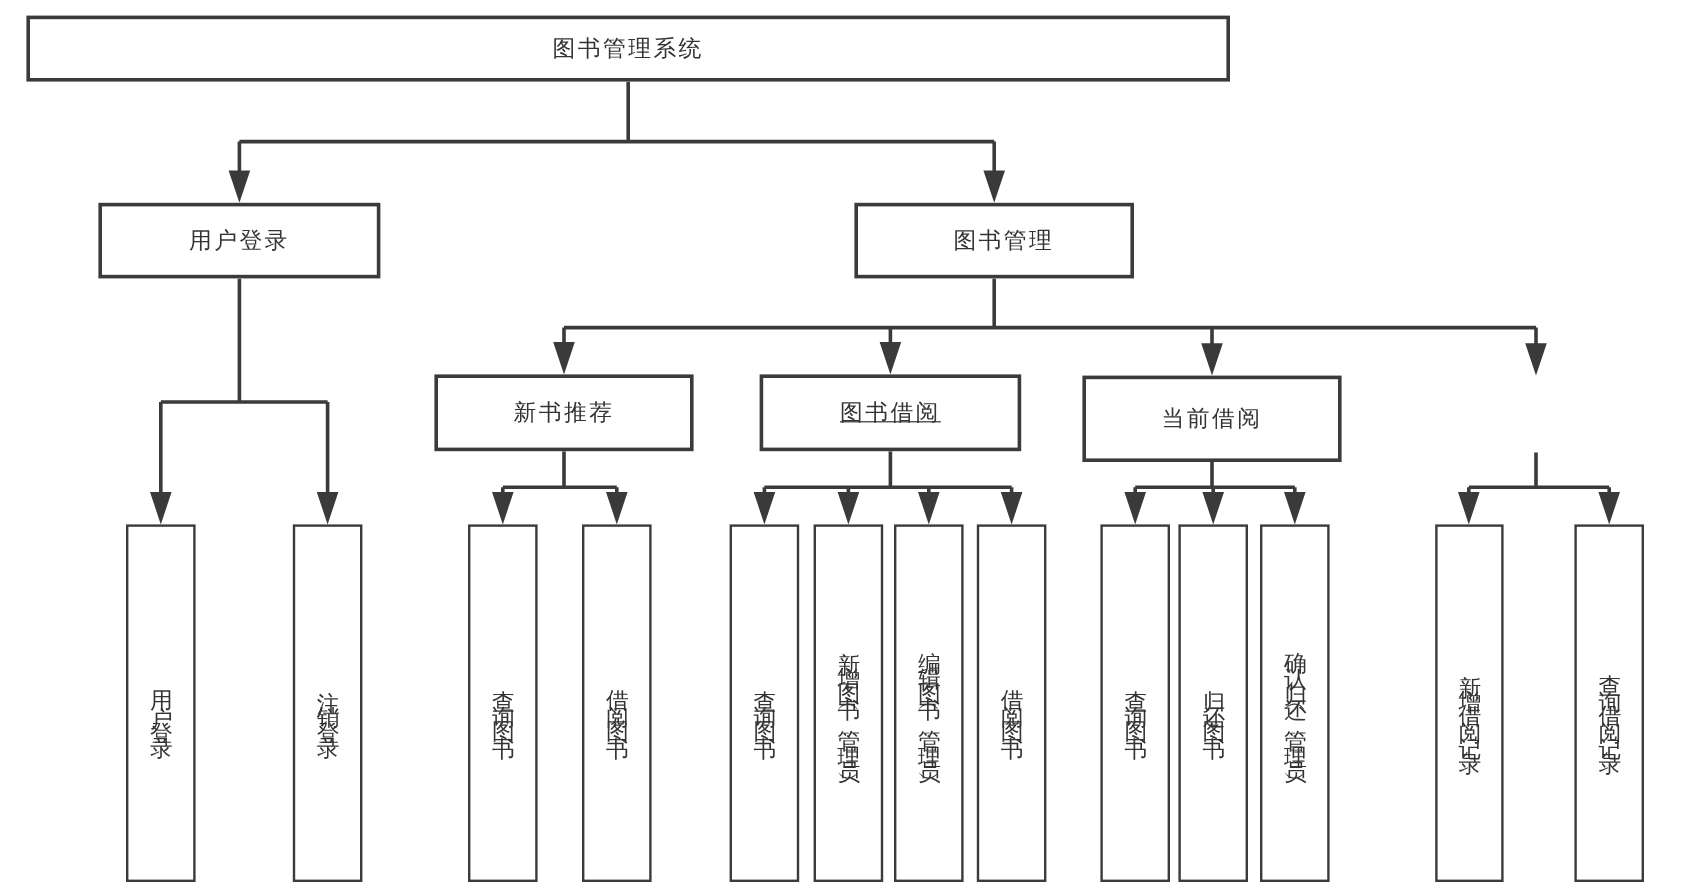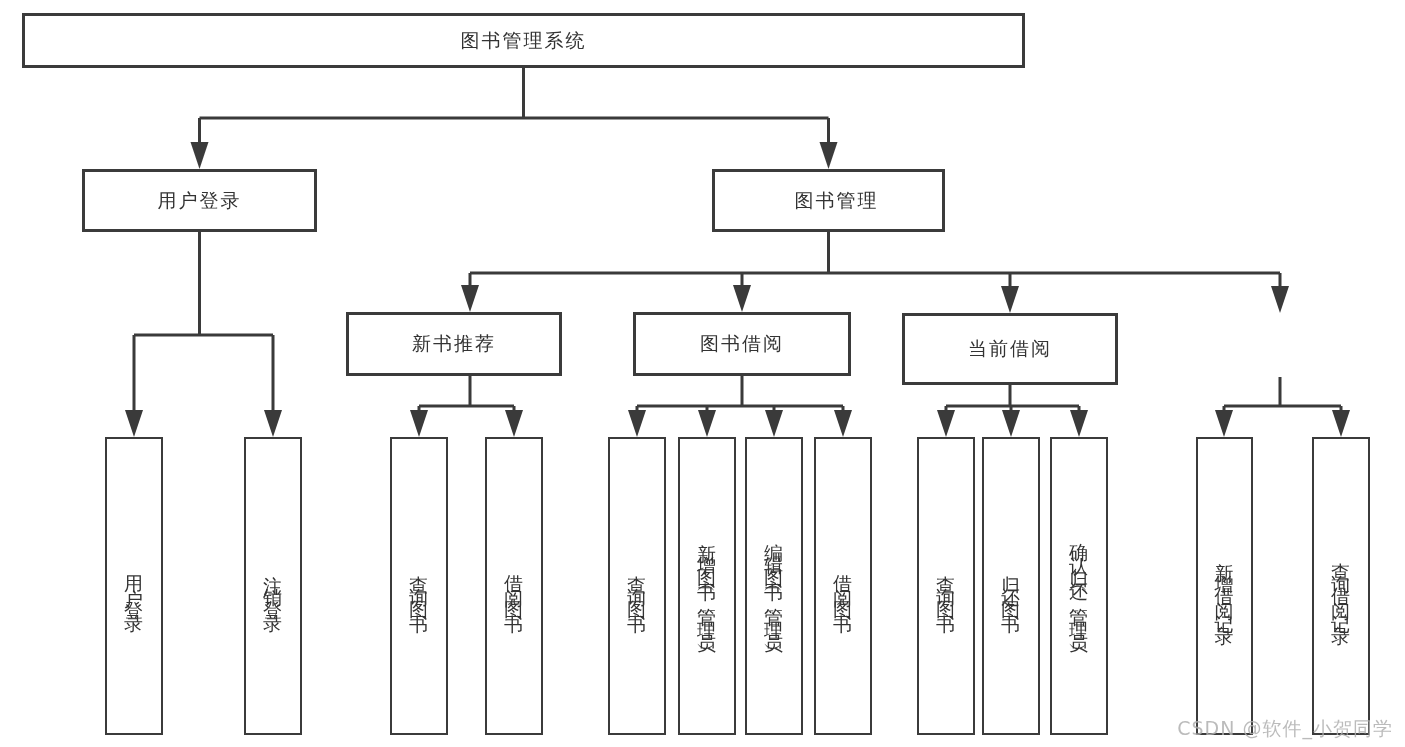--- a/index.html
+++ b/index.html
@@ -38,22 +38,22 @@
     text-orientation: mixed;
     font-size: 19px;
     line-height: 1;
     letter-spacing: 13px;
     color: #333333;
   }
   
   .n-root      { left: 22px;   top: 13px;  width: 1003px; height: 55px; }
   .n-login     { left: 82px;   top: 169px; width: 235px;  height: 63px; }
   .n-mgmt      { left: 712px;  top: 169px; width: 233px;  height: 63px; padding-left: 16px; }
-  .n-newbook   { left: 346px;  top: 312px; width: 216px;  height: 64px; }
-  .n-borrow    { left: 633px;  top: 312px; width: 218px;  height: 64px; }
+  .n-newbook   { left: 362px;  top: 312px; width: 216px;  height: 64px; }
+  .n-borrow    { left: 633px;  top: 312px; width: 218px;  height: 64px; text-decoration: underline; }
   .n-current   { left: 902px;  top: 313px; width: 216px;  height: 72px; }
   .n-records   { left: 1172px; top: 313px; width: 216px;  height: 64px; }
   .leaf        { top: 437px;   width: 58px; height: 298px; }
   .lf-1  { left: 105px; }
   .lf-2  { left: 244px; }
   .lf-3  { left: 390px; }
   .lf-4  { left: 485px; }
   .lf-5  { left: 608px; }
   .lf-6  { left: 678px; }
   .lf-7  { left: 745px; }
@@ -162,15 +162,14 @@
     <span class="vtext">确认归还（管理员）</span>
   </div>
 
   <div class="node leaf lf-12">
     <span class="vtext">新增借阅记录</span>
   </div>
   <div class="node leaf lf-13">
     <span class="vtext">查询借阅记录</span>
   </div>
 
-  <div class="watermark">CSDN @软件_小贺同学</div>
 
 </div>
 
 </body></html>

